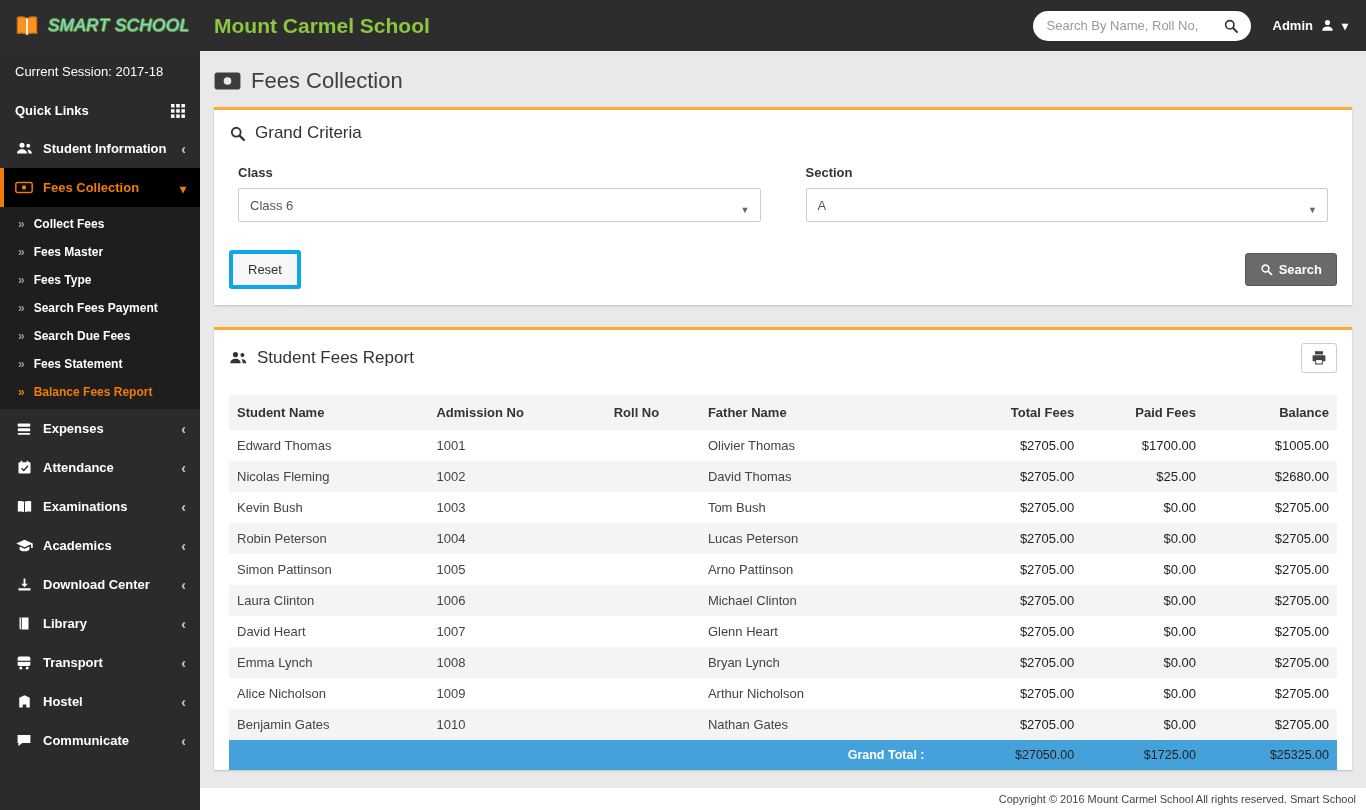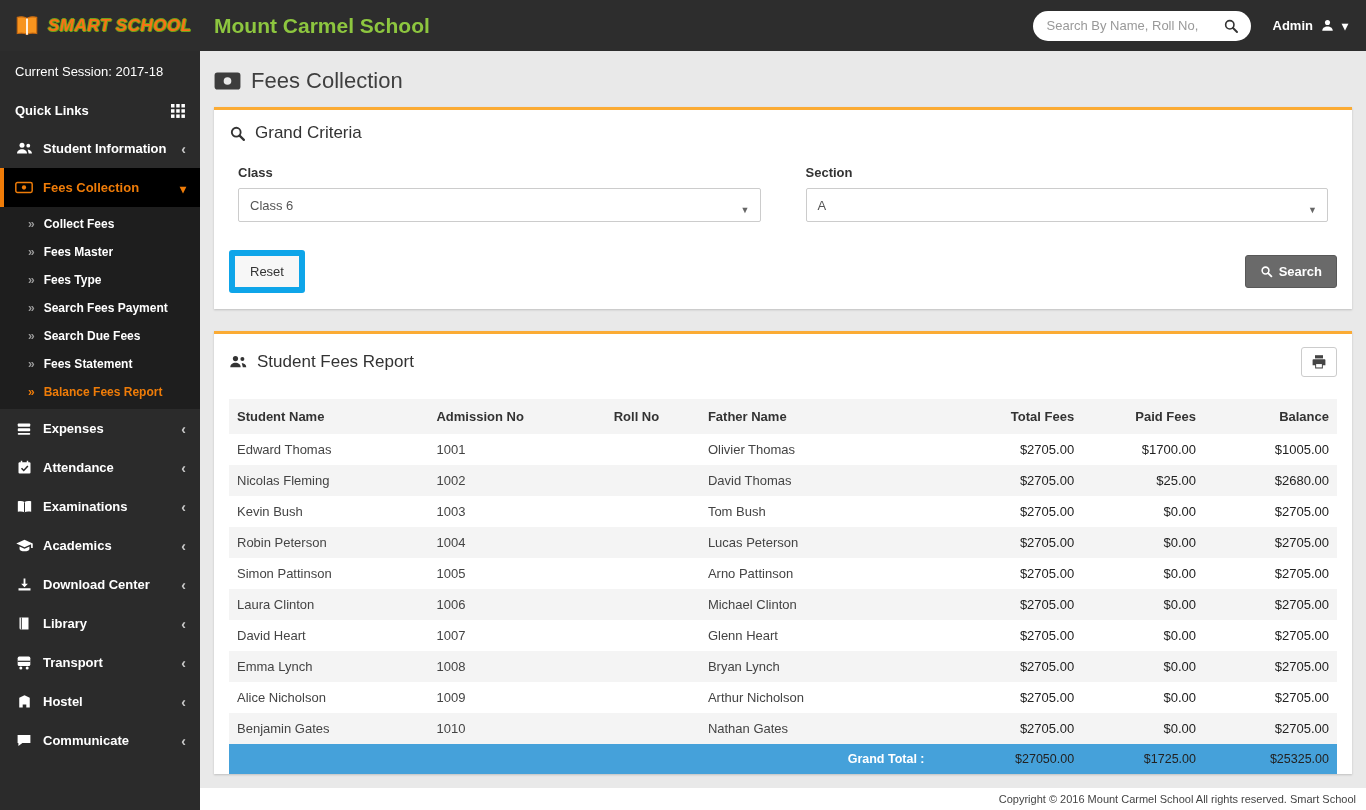--- a/index.html
+++ b/index.html
@@ -3,21 +3,21 @@
 <meta charset="utf-8">
 <style>
   * { box-sizing: border-box; }
   html,body { margin:0; padding:0; width:1366px; height:810px; overflow:hidden;
     font-family:"Liberation Sans", sans-serif; background:#e9e9e9; }
 
   
   .header { position:fixed; top:0; left:0; right:0; height:51px; background:#2d2d2d;
     display:flex; align-items:center; z-index:20; }
   .logo { width:200px; height:51px; display:flex; align-items:center; gap:6px; padding-left:12px; }
-  .logo-text { color:#f97316; font-weight:bold; font-style:italic; font-size:17px; letter-spacing:.5px;
+  .logo-text { color:#7dd3fc; font-weight:normal; font-style:italic; font-size:17px; letter-spacing:.5px;
     text-shadow:-1px 0 #6aa21c, 1px 0 #6aa21c, 0 -1px #6aa21c, 0 1px #6aa21c, 1px 1px #497312; }
   .school-name { color:#8dc63f; font-size:21px; font-weight:bold; margin-left:14px; }
   .header-right { margin-left:auto; display:flex; align-items:center; gap:22px; padding-right:18px; }
   .search-pill { background:#fff; border-radius:16px; height:30px; width:218px;
     display:flex; align-items:center; padding:0 12px; }
   .search-pill input { border:none; outline:none; flex:1; font-size:13px; color:#555; background:transparent;
     font-family:"Liberation Sans", sans-serif; min-width:0; }
   .search-pill input::placeholder { color:#999; }
   .admin { color:#fff; font-weight:bold; font-size:13px; display:flex; align-items:center; gap:7px; cursor:pointer; }
   .caret-down::before { content:"▾"; color:#fff; font-size:12px; }
@@ -28,42 +28,42 @@
   .quick-links { padding:11px 15px; font-size:13px; font-weight:bold; display:flex;
     align-items:center; justify-content:space-between; cursor:pointer; }
   .menu-item { display:flex; align-items:center; padding:12px 14px; font-size:13px; font-weight:bold;
     color:#fff; cursor:pointer; }
   .mi-icon { width:20px; margin-right:9px; display:inline-flex; justify-content:center; align-items:center; }
   .chev { margin-left:auto; color:#c9c9c9; font-size:14px; line-height:1; }
   .chev-left::before { content:"‹"; }
   .chev-down::before { content:"▾"; font-size:12px; }
   .menu-item.active { background:#000; color:#ef7c08; border-left:4px solid #ef7c08; padding-left:10px; }
   .menu-item.active .chev { color:#ef7c08; }
-  .submenu { background:#1e1e1e; padding:3px 12px; }
+  .submenu { background:#1e1e1e; padding:3px 2px; }
   .submenu-item { padding:7px 14px 7px 16px; font-size:12px; font-weight:bold; color:#fff;
     display:flex; align-items:center; cursor:pointer; }
   .arrows { color:#9a9a9a; margin-right:9px; }
   .arrows::before { content:"»"; }
   .submenu-item.active, .submenu-item.active .arrows { color:#ef7c08; }
 
   
   .main { position:absolute; left:200px; top:51px; right:0; bottom:0; background:#e9e9e9; overflow:hidden; }
   .page-head { display:flex; align-items:center; gap:10px; padding:17px 14px 13px; font-size:22px; color:#3f3f3f; }
   .card { background:#fff; border-top:3px solid #fbab34; margin:0 14px 22px;
     box-shadow:0 1px 2px rgba(0,0,0,.18); }
   .card-head { padding:13px 15px 10px; font-size:17px; color:#333; display:flex; align-items:center; gap:9px; }
   .form-row { display:flex; gap:45px; padding:12px 24px 0; }
   .form-group { flex:1; }
   .form-label { font-weight:bold; font-size:13px; color:#333; margin-bottom:8px; }
   .select-box { position:relative; border:1px solid #ccc; border-radius:2px; height:34px; background:#fff;
     display:flex; align-items:center; padding:0 11px; font-size:13px; color:#555; cursor:pointer; }
   .select-caret { position:absolute; right:10px; top:12px; }
   .select-caret::before { content:"▼"; font-size:9px; color:#666; }
   .card-actions { display:flex; justify-content:space-between; align-items:center; padding:28px 15px 16px; }
-  .btn-reset { background:#f7f7f7; border:6px solid #0ea5e9; border-radius:3px; padding:8px 15px;
+  .btn-reset { background:#f7f7f7; border:4px solid #0ea5e9; border-radius:3px; padding:8px 15px;
     font-size:13px; color:#333; cursor:pointer; font-family:inherit; }
   .btn-search { background:#6a6a6a; border:1px solid #585858; border-radius:3px; padding:8px 14px;
     font-size:13px; font-weight:bold; color:#fff; display:flex; align-items:center; gap:6px;
     cursor:pointer; font-family:inherit; }
   .print-btn { margin-left:auto; width:36px; height:30px; border:1px solid #ccc; border-radius:3px;
     background:#fff; display:flex; align-items:center; justify-content:center; color:#444; cursor:pointer; }
 
   
   table { width:calc(100% - 30px); margin:12px 15px 16px; border-collapse:collapse; font-size:13px; }
   thead th { text-align:left; padding:10px 8px; color:#333; background:#f4f4f4; font-size:13px; }

